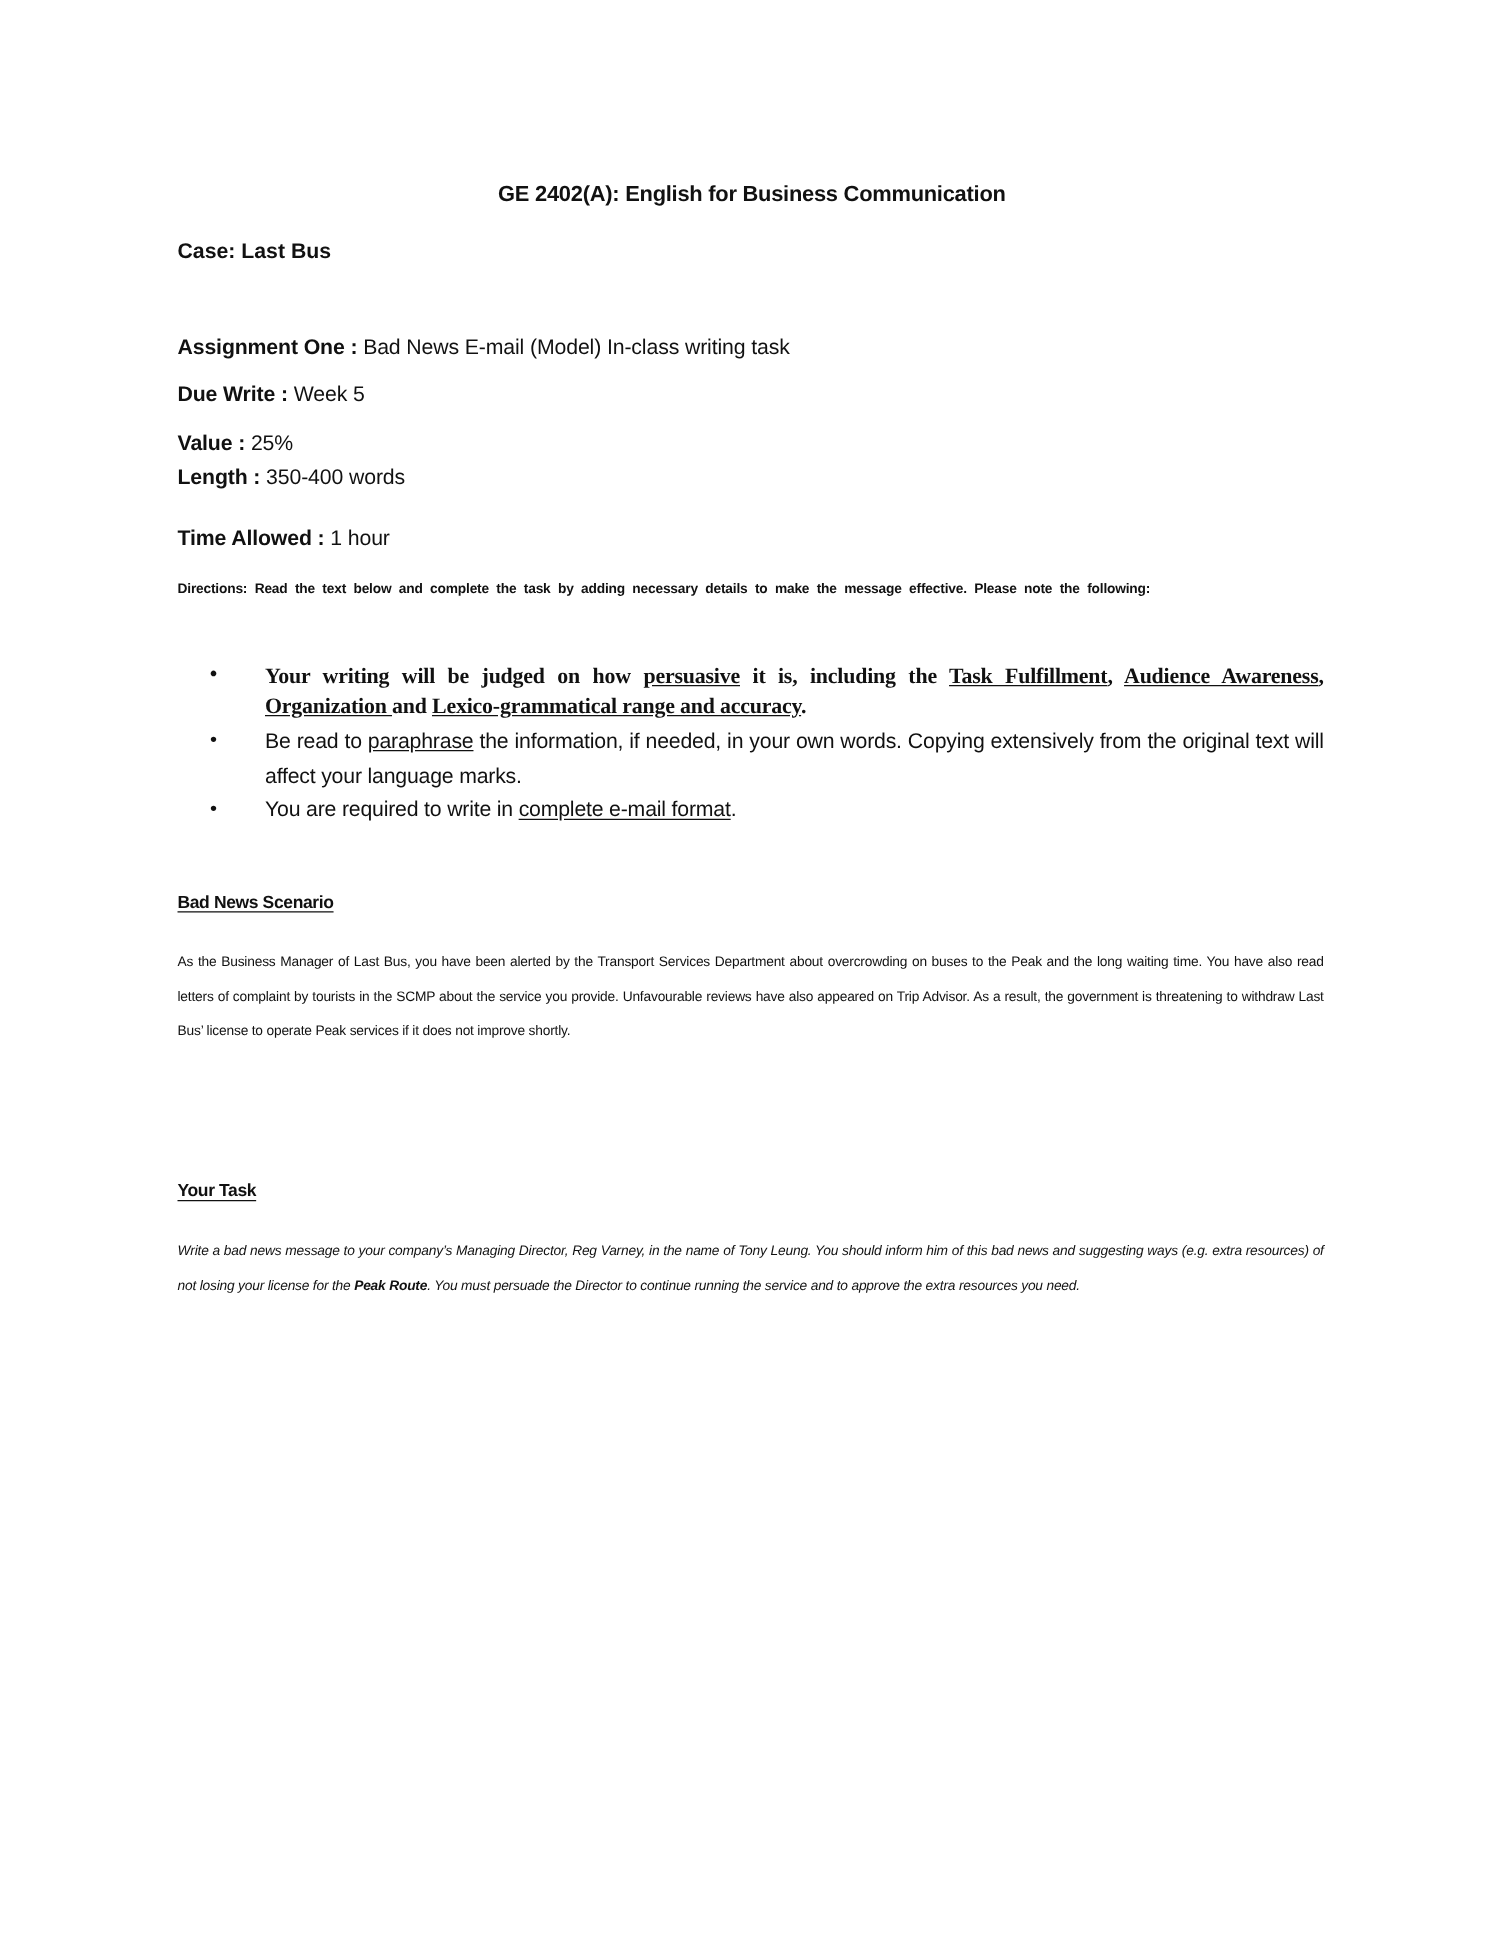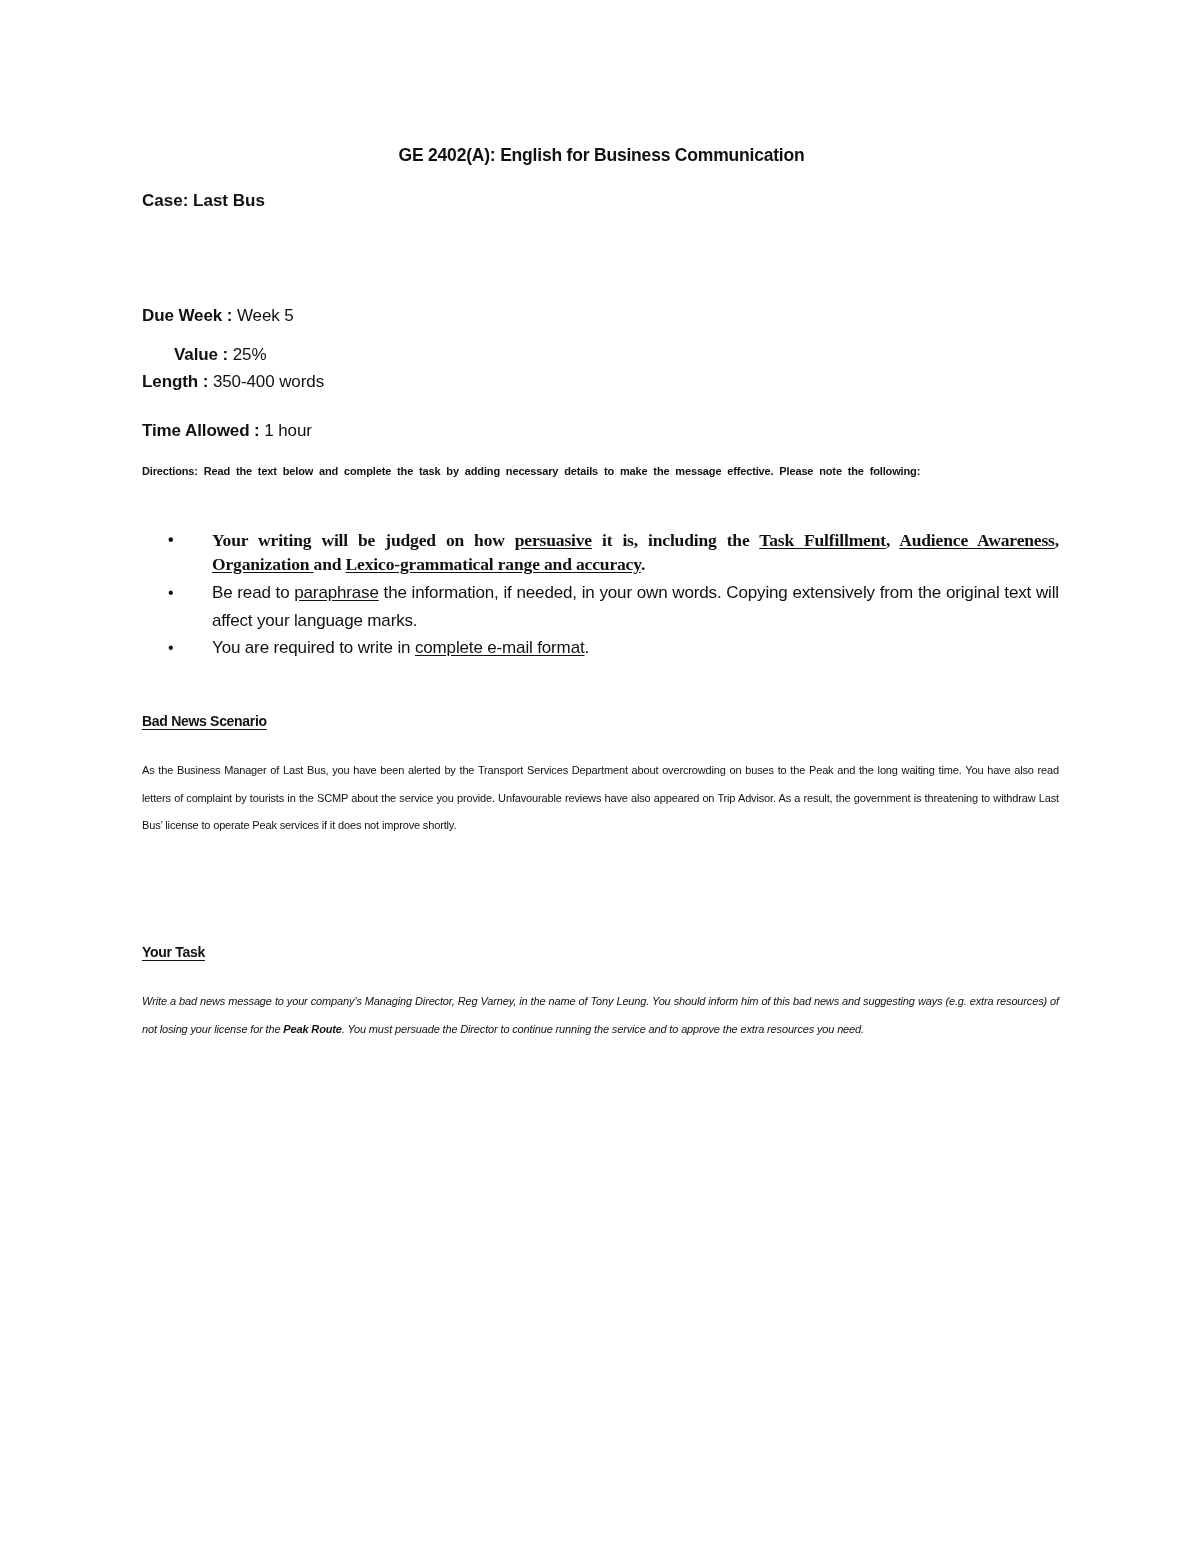--- a/index.html
+++ b/index.html
@@ -106,27 +106,31 @@
 
   <div class="title">
     <span class="title-inner">GE 2402(A): English for Business Communication</span>
   </div>
 
   <div class="abs b" style="top:191px;">
     <span>Case:</span>
     <span>Last Bus</span>
   </div>
 
+  <div class="abs meta-line" style="top:268px;">
+    <span class="b">Assignment One :</span>
+    <span>Bad News E-mail (Model) In-class writing task</span>
+  </div>
 
   <div class="abs meta-line" style="top:306px;">
-    <span class="b">Due Week :</span>
+    <span class="b">Due Write :</span>
     <span>Week 5</span>
   </div>
 
-  <div class="abs meta-line" style="top:345px;margin-left:32px;">
+  <div class="abs meta-line" style="top:345px;">
     <span class="b">Value :</span>
     <span>25%</span>
   </div>
 
   <div class="abs meta-line" style="top:372px;">
     <span class="b">Length :</span>
     <span>350-400 words</span>
   </div>
 
   <div class="abs meta-line" style="top:421px;">

